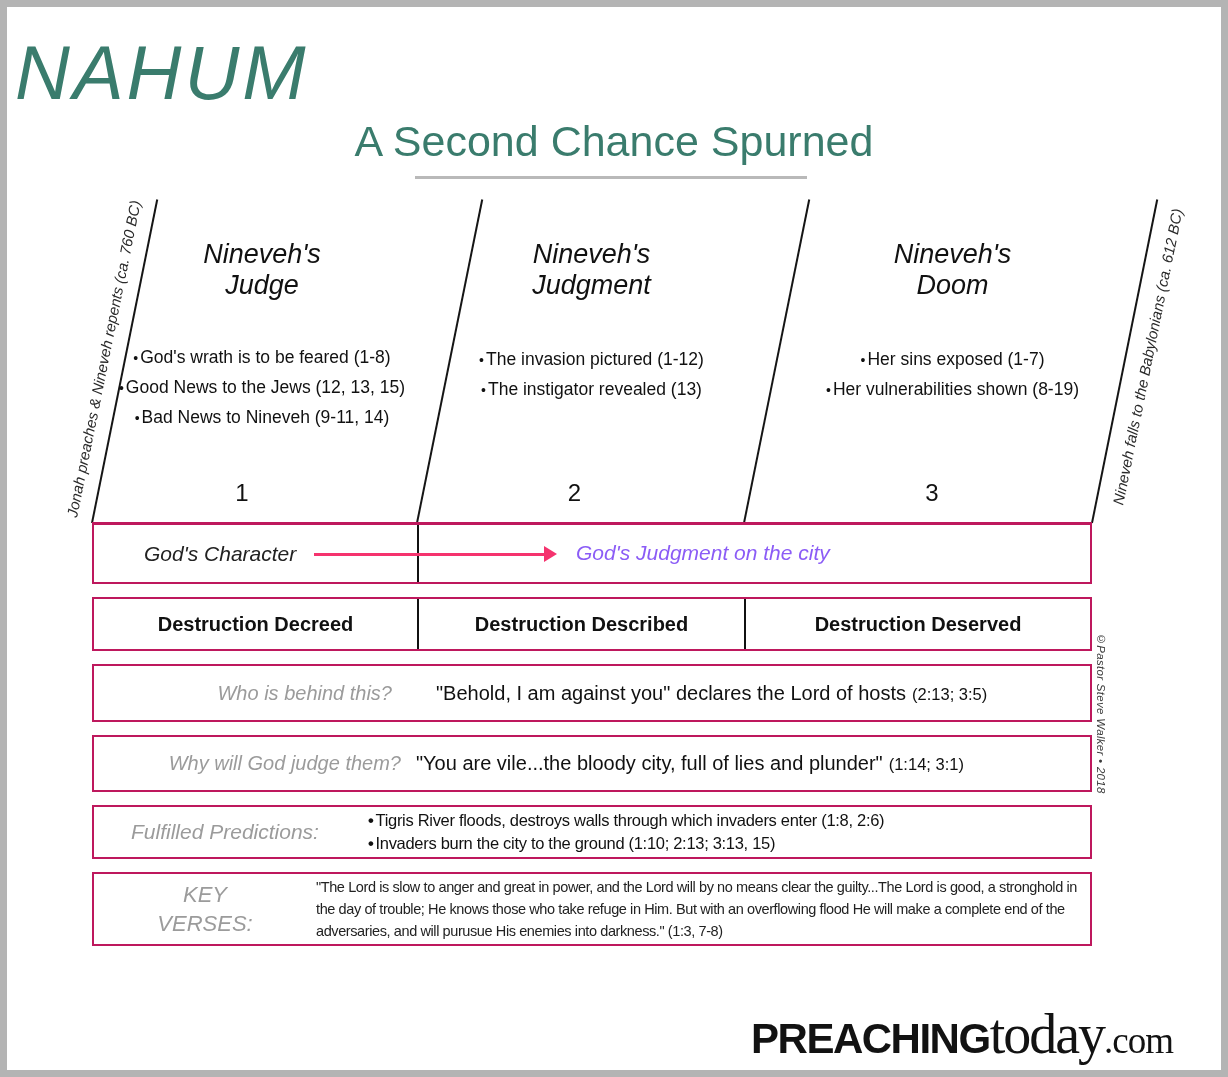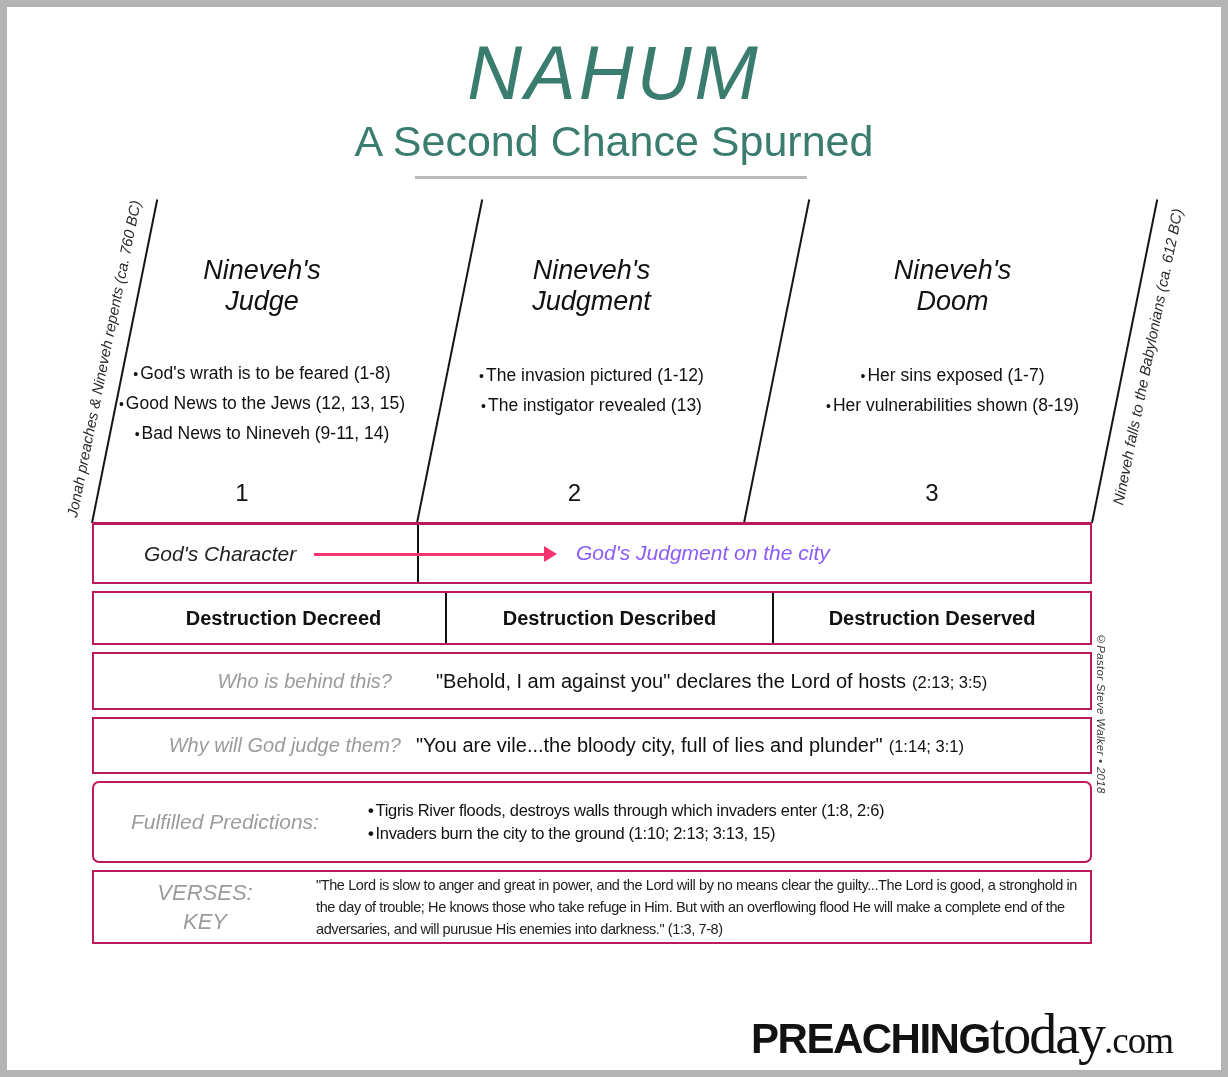--- a/index.html
+++ b/index.html
@@ -6,22 +6,22 @@
   .canvas{
     position:relative;width:1228px;height:1077px;
     background:#fff;box-sizing:border-box;
     border:7px solid #b4b4b4;
     font-family:"Liberation Sans", sans-serif;
     color:#1a1a1a;overflow:hidden;
   }
   
   .title{
     position:absolute;left:0;top:30px;width:100%;
-    text-align:center;font-size:76px;font-style:italic;font-weight:300;
-    letter-spacing:3px;color:#3a7c6d;line-height:72px;
+    text-align:left;font-size:76px;font-style:italic;font-weight:300;
+    letter-spacing:3px;color:#3a7c6d;line-height:72px;padding-left:8px;
   }
   .subtitle{
     position:absolute;left:0;top:110px;width:100%;
     text-align:center;font-size:43px;font-weight:400;
     color:#3a7c6d;line-height:48px;
   }
   .title-underline{
     position:absolute;left:408px;top:169px;width:392px;height:3px;
     background:#b9b9b9;
   }
@@ -34,21 +34,21 @@
   .diag.d2{left:409px;top:186px;}
   .diag.d3{left:736px;top:186px;}
   .diag.d4{left:1084px;top:186px;}
   .side-label{
     position:absolute;width:360px;height:20px;text-align:center;
     font-size:15px;font-style:italic;color:#2a2a2a;white-space:nowrap;
     transform:rotate(-78.6deg);
   }
   .side-label.left{left:-82px;top:342px;}
   .side-label.right{left:952px;top:340px;width:380px;}
-  .col{position:absolute;top:232px;margin-top:16px;}
+  .col{position:absolute;top:232px;}
   .col.c1{left:100px;width:310px;}
   .col.c2{left:432px;width:305px;}
   .col.c3{left:788px;width:315px;}
   .col-title{
     text-align:center;font-size:27px;font-style:italic;line-height:31px;
     color:#111;
   }
   .col-bullets{margin-top:42px;}
   .col.c2 .col-bullets,.col.c3 .col-bullets{margin-top:44px;}
   .col-bullet{
@@ -59,53 +59,53 @@
   .chapter{
     position:absolute;top:472px;text-align:center;font-size:24px;color:#111;
   }
   .chapter.n1{left:85px;width:300px;}
   .chapter.n2{left:420px;width:295px;}
   .chapter.n3{left:760px;width:330px;}
   
   .grid{position:absolute;left:85px;top:515px;width:1000px;}
   .row{
     box-sizing:border-box;border:2px solid #be185d;background:#fff;
-    margin-bottom:7px;position:relative;display:flex;align-items:center;
+    margin-bottom:13px;position:relative;display:flex;align-items:center;
   }
   .row-character{height:62px;border-top-width:3px;}
   .row-character .cell-l{
     box-sizing:border-box;width:325px;height:100%;border-right:2px solid #111;
     display:flex;align-items:center;
   }
   .char-label{margin-left:50px;font-size:21px;font-style:italic;color:#222;}
   .judg-label{position:absolute;left:482px;top:16px;font-size:21px;font-style:italic;color:#8b5cf6;}
   .arrow-line{position:absolute;left:220px;top:28px;width:232px;height:3px;background:#f5336e;z-index:2;}
   .arrow-head{
     position:absolute;left:450px;top:21px;width:0;height:0;z-index:2;
     border-left:13px solid #f5336e;border-top:8.5px solid transparent;border-bottom:8.5px solid transparent;
   }
-  .row-destruction{height:54px;padding-left:28px;}
+  .row-destruction{height:54px;}
   .row-destruction .dcell{
     box-sizing:border-box;height:100%;display:flex;align-items:center;justify-content:center;
     font-size:20px;font-weight:bold;color:#111;
   }
   .dcell.w1{width:325px;border-right:2px solid #111;}
   .dcell.w2{width:327px;border-right:2px solid #111;}
   .dcell.w3{flex:1;}
   .qa-row{font-size:20px;}
   .qa-row.r1{height:58px;}
   .qa-row.r2{height:57px;}
   .qa-label{font-style:italic;color:#9b9b9b;text-align:right;}
   .qa-row.r1 .qa-label{flex:0 0 262px;padding-left:36px;}
   .qa-row.r2 .qa-label{flex:0 0 307px;text-align:right;}
   .qa-text{color:#111;white-space:nowrap;}
   .qa-row.r1 .qa-text{margin-left:44px;}
   .qa-row.r2 .qa-text{margin-left:15px;}
   .qa-ref{font-size:16.5px;color:#111;margin-left:6px;}
-  .row-predictions{height:82px;border-radius:7px;}
+  .row-predictions{height:54px;}
   .pred-label{flex:0 0 262px;text-align:center;font-size:21px;font-style:italic;color:#9b9b9b;}
   .pred-bullets{margin-left:12px;}
   .pred-bullet{font-size:16.5px;line-height:23px;color:#111;letter-spacing:-0.3px;white-space:nowrap;}
   .pred-bullet::before{content:"\2022";margin-right:2px;font-weight:bold;}
   .row-keyverses{height:74px;}
   .kv-label{flex:0 0 222px;text-align:center;font-size:22px;font-style:italic;color:#9b9b9b;line-height:29px;}
   .kv-text{
     width:790px;font-size:14.5px;line-height:22px;color:#222;
     letter-spacing:-0.4px;
   }
@@ -210,22 +210,22 @@
     <div class="row row-predictions">
       <div class="pred-label">Fulfilled Predictions:</div>
       <div class="pred-bullets">
         <div class="pred-bullet">Tigris River floods, destroys walls through which invaders enter (1:8, 2:6)</div>
         <div class="pred-bullet">Invaders burn the city to the ground (1:10; 2:13; 3:13, 15)</div>
       </div>
     </div>
 
     <div class="row row-keyverses">
       <div class="kv-label">
+        <div>KEY</div>
         <div>VERSES:</div>
-        <div>KEY</div>
       </div>
       <div class="kv-text">"The Lord is slow to anger and great in power, and the Lord will by no means clear the guilty...The Lord is good, a stronghold in the day of trouble; He knows those who take refuge in Him. But with an overflowing flood He will make a complete end of the adversaries, and will purusue His enemies into darkness." (1:3, 7-8)</div>
     </div>
 
 
   </div>
 
   <div class="copyright">©Pastor Steve Walker  •  2018</div>
 
   <div class="logo">

